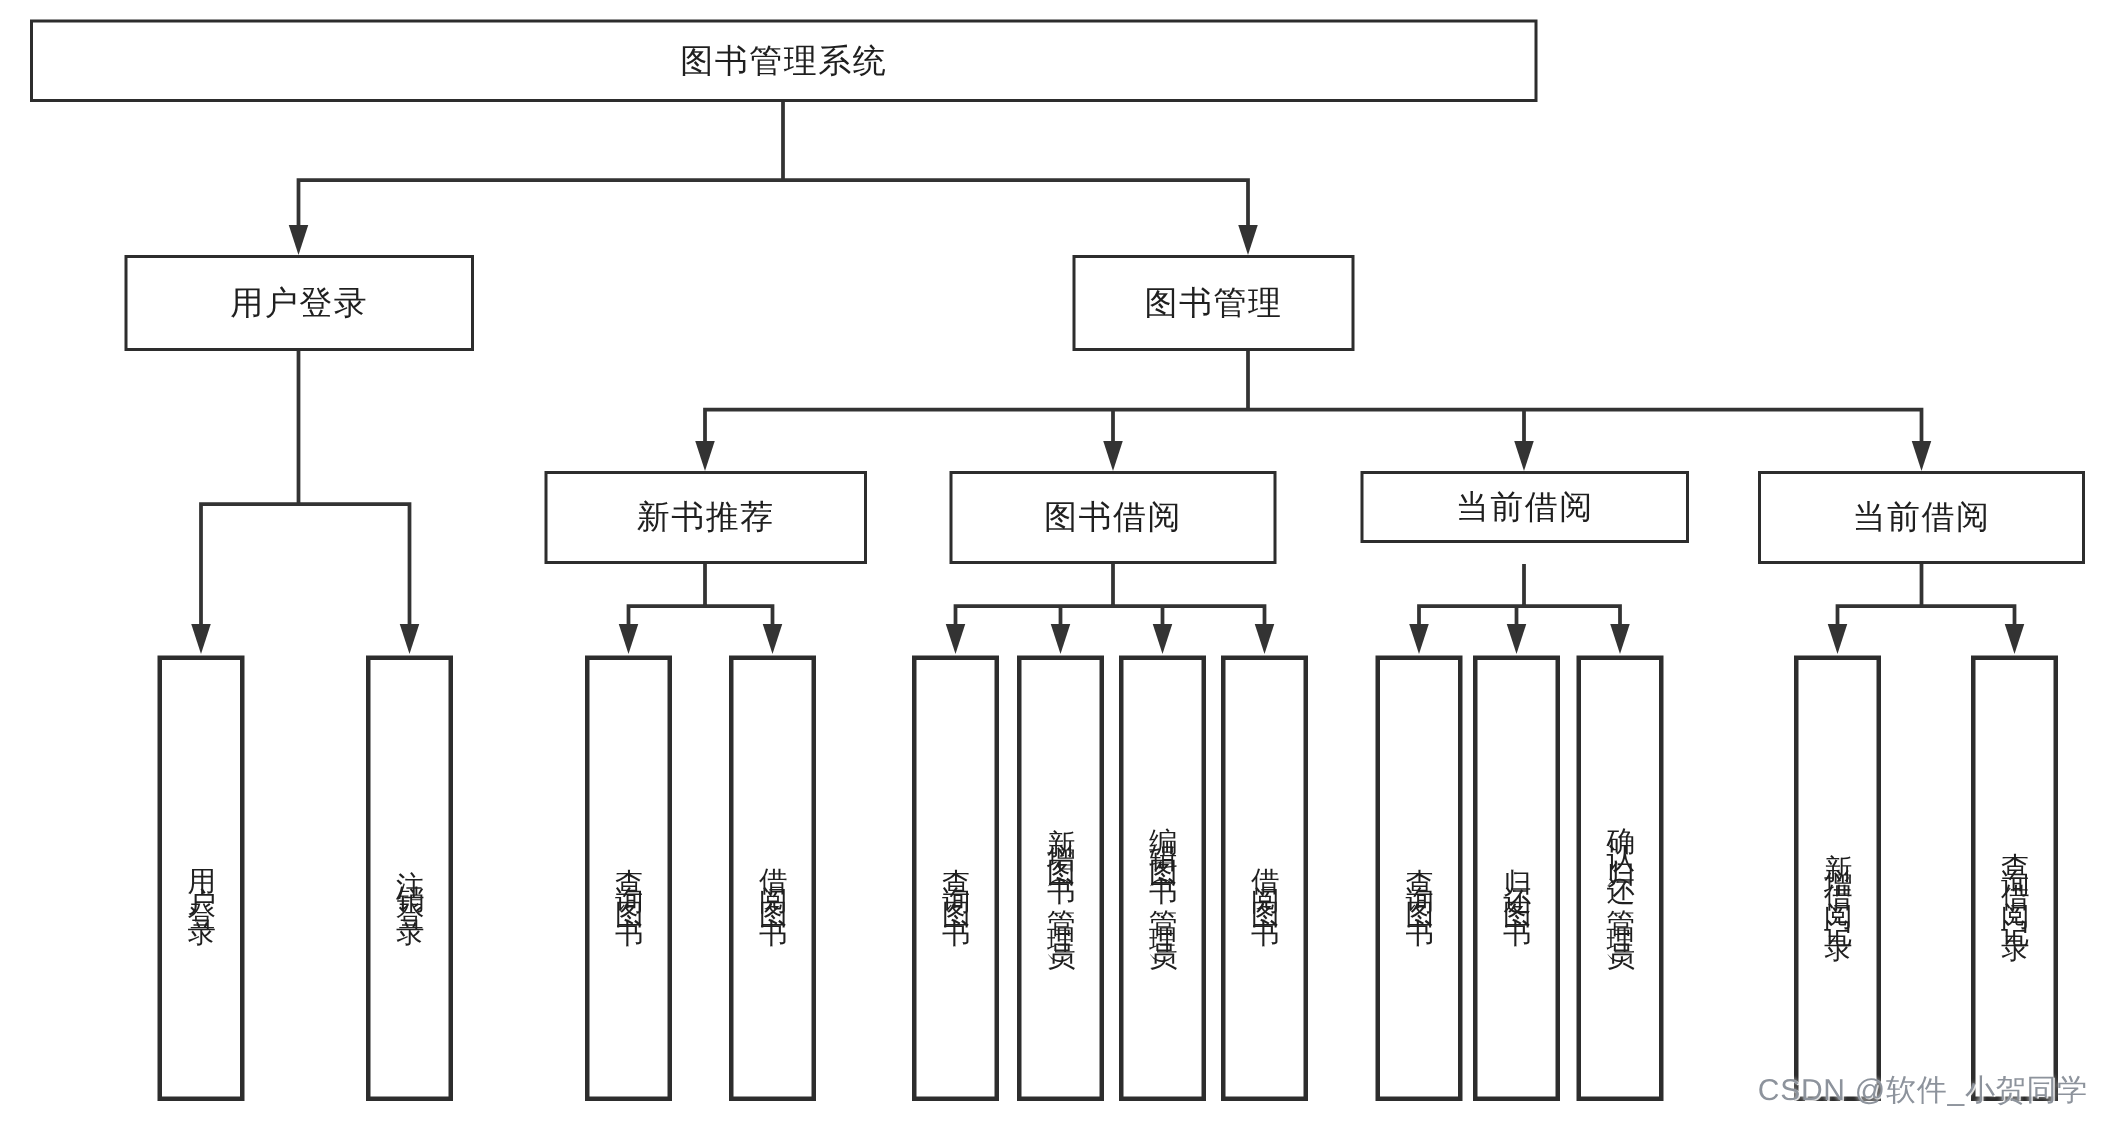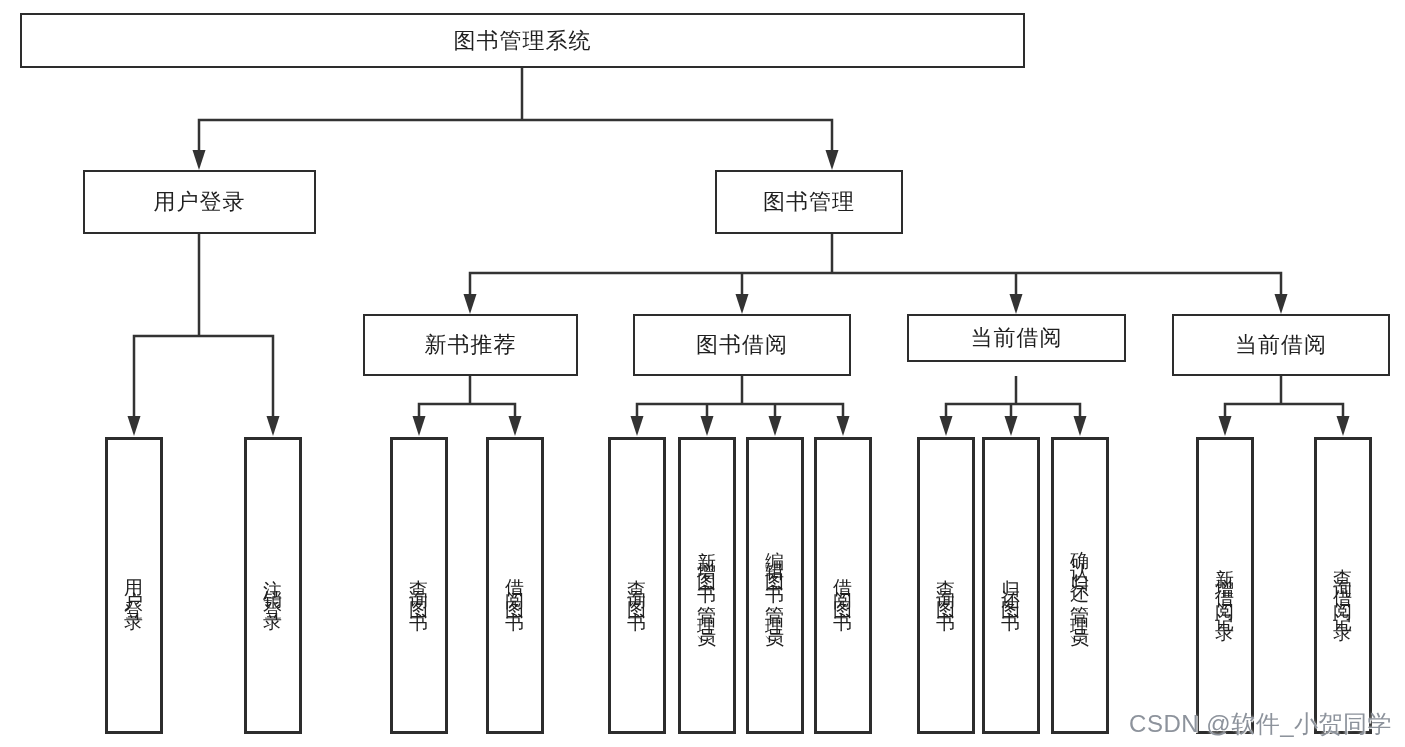--- a/index.html
+++ b/index.html
@@ -33,21 +33,21 @@
     writing-mode: vertical-rl;
     font-size: 19px;
     letter-spacing: 11px;
     color: var(--text);
     line-height: 1;
     white-space: nowrap;
   }
   .watermark {
     position: absolute;
     right: 13px; bottom: 7px;
-    font-size: 24px;
+    font-size: 20px;
     color: var(--watermark);
     text-shadow: 0 0 3px rgba(255,255,255,0.95), 1px 1px 0 rgba(255,255,255,0.8);
     letter-spacing: 0.5px;
   }
 </style>
 </head>
 <body>
 
 <div class="stage">
 

